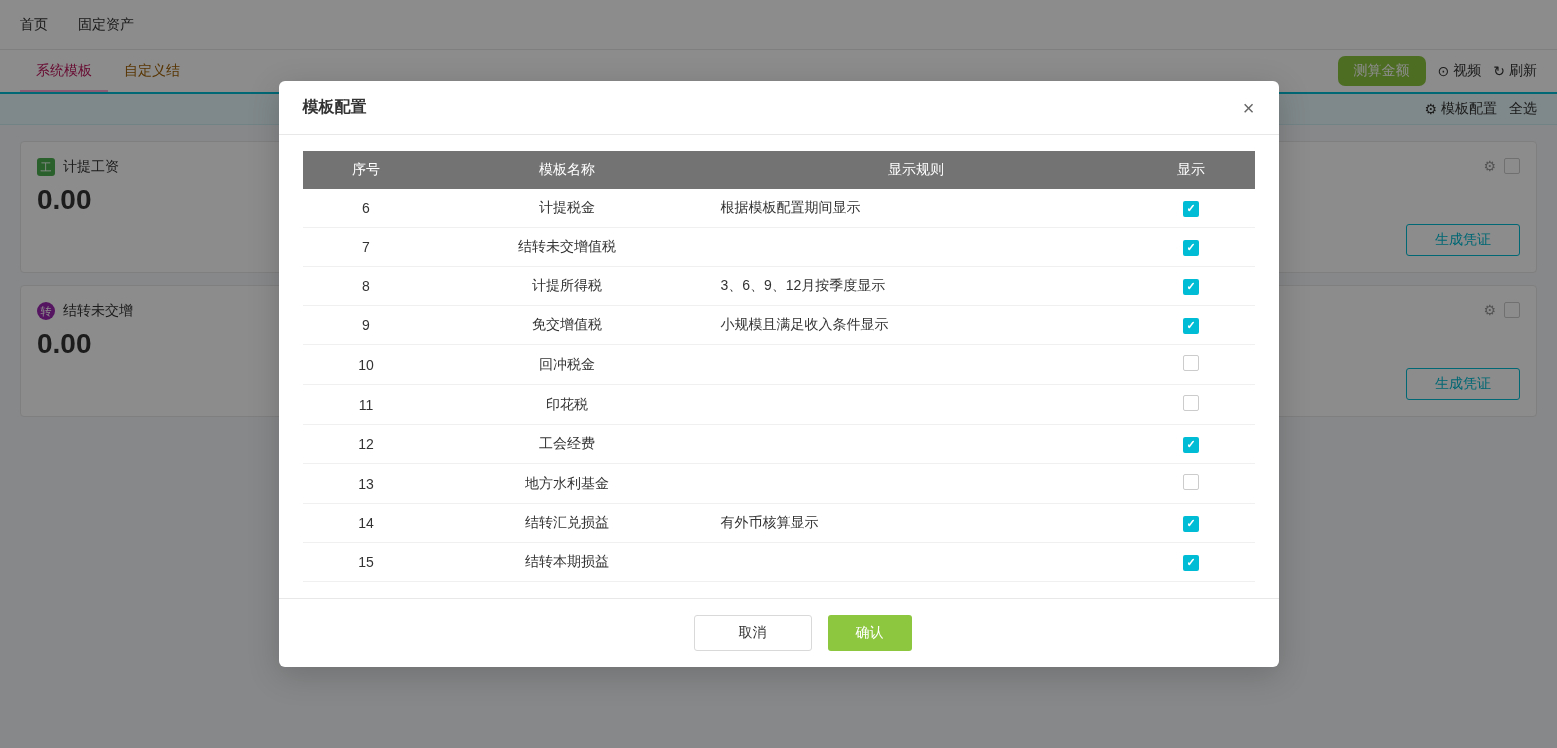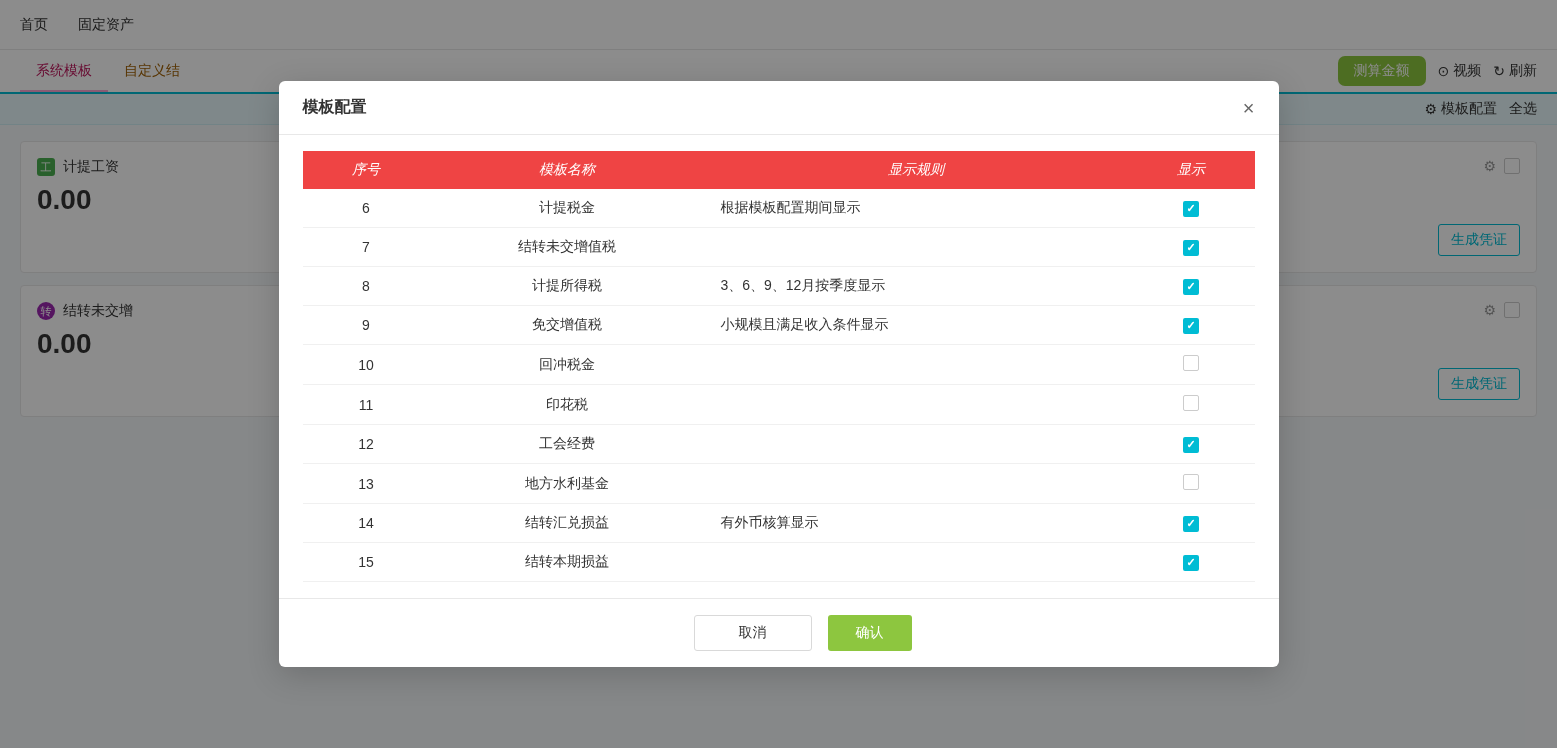--- a/index.html
+++ b/index.html
@@ -68,21 +68,21 @@
       padding: 6px 16px;
       border-radius: 7px;
       cursor: pointer;
       font-size: 14px;
     }
 
     .btn-outline {
       background: #fff;
       color: #00bcd4;
       border: 1px solid #00bcd4;
-      padding: 6px 12px;
+      padding: 6px 28px;
       border-radius: 3px;
       cursor: pointer;
       font-size: 14px;
     }
 
     .toolbar-icon-btn {
       display: flex;
       align-items: center;
       gap: 4px;
       color: #333;
@@ -210,23 +210,22 @@
       font-size: 14px;
     }
 
     
     .config-table {
       width: 100%;
       border-collapse: collapse;
     }
 
     .config-table thead tr {
-      background: #ef4444;
-      color: #fff;
-      font-style: italic;
+      background: #737373;
+      color: #fff;
     }
 
     .config-table thead th {
       padding: 10px 16px;
       text-align: center;
       font-weight: normal;
       font-size: 14px;
     }
 
     .config-table tbody tr {

